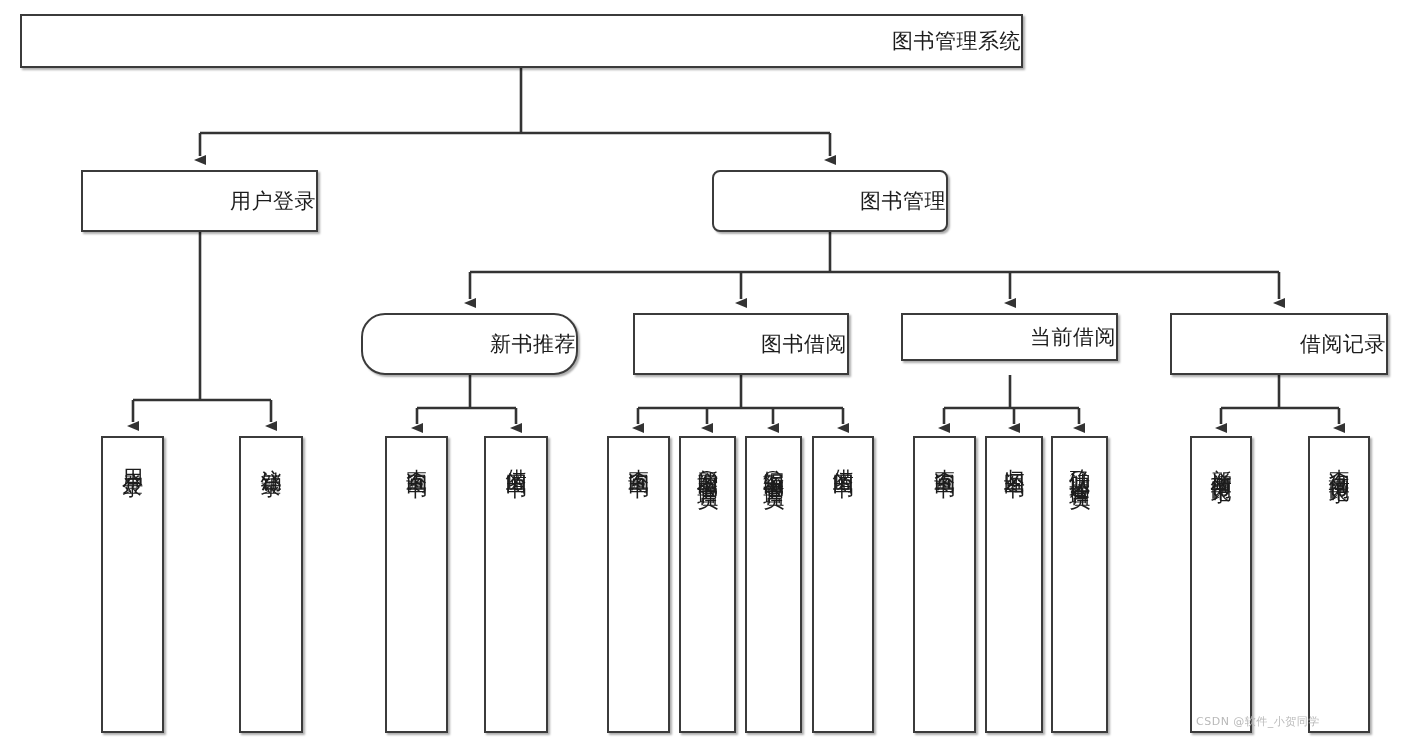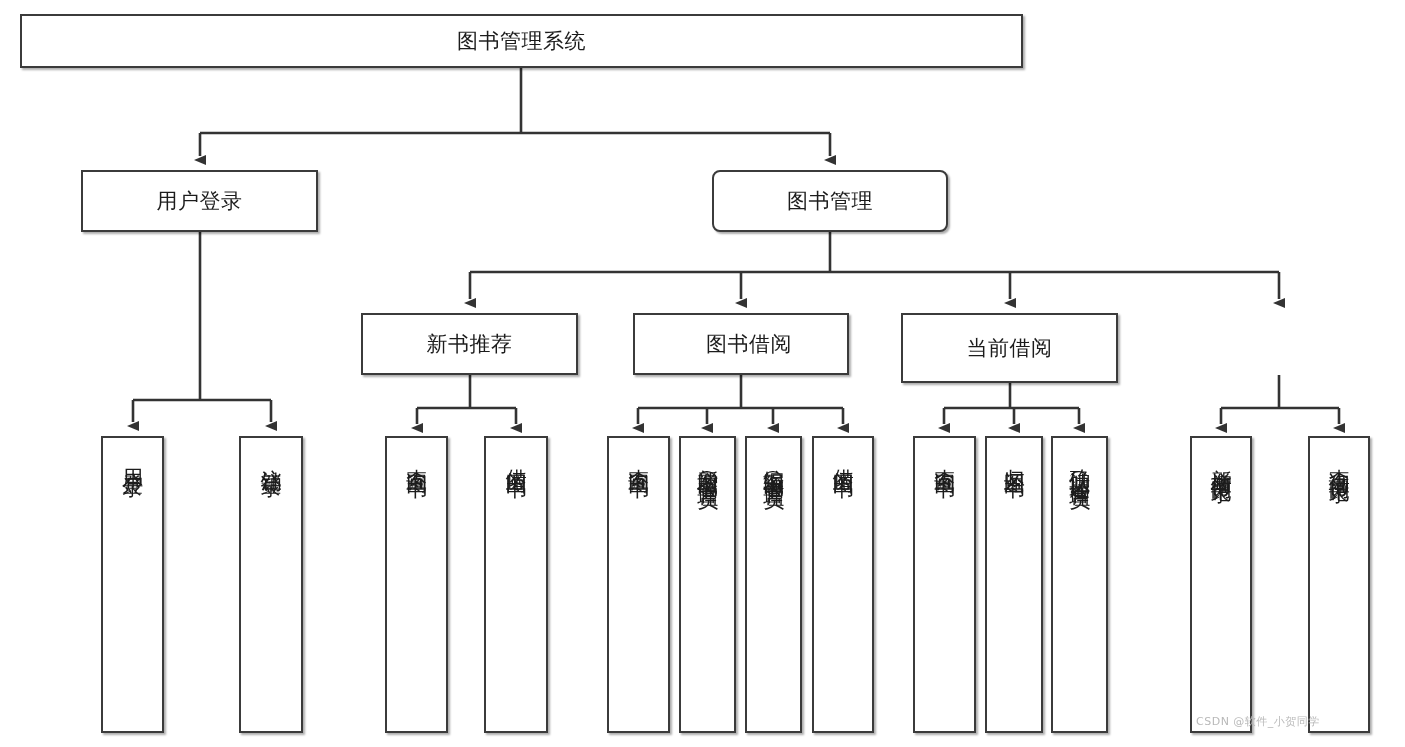--- a/index.html
+++ b/index.html
@@ -28,21 +28,21 @@
     pointer-events: none;
   }
   .node {
     position: absolute;
     box-sizing: border-box;
     background: #ffffff;
     border: 2px solid #3b3b3b;
     box-shadow: 2px 2px 2px rgba(0,0,0,0.32);
     display: flex;
     align-items: center;
-    justify-content: center;
+    justify-content: flex-end;
     z-index: 3;
   }
   .node-label {
     font-size: 21px;
     line-height: 1.28;
     letter-spacing: 0.5px;
     color: #1c1c1c;
     text-align: center;
     white-space: nowrap;
   }
@@ -130,28 +130,31 @@
     <span class="node-label">图书管理系统</span>
   </div>
 
   <div class="node" id="node-l2-0" style="left: 81px; top: 170px; width: 237px; height: 62px;">
     <span class="node-label">用户登录</span>
   </div>
   <div class="node" id="node-l2-1" style="left: 712px; top: 170px; width: 236px; height: 62px; border-radius: 8px;">
     <span class="node-label">图书管理</span>
   </div>
 
-  <div class="node" id="node-l3-0" style="left: 361px; top: 313px; width: 217px; height: 62px;">
+  <div class="node" id="node-l3-0" style="left: 361px; top: 313px; width: 217px; height: 62px; border-radius: 24px;">
     <span class="node-label">新书推荐</span>
   </div>
   <div class="node" id="node-l3-1" style="left: 633px; top: 313px; width: 216px; height: 62px; padding-left: 16px;">
     <span class="node-label">图书借阅</span>
   </div>
-  <div class="node" id="node-l3-2" style="left: 901px; top: 313px; width: 217px; height: 70px;">
+  <div class="node" id="node-l3-2" style="left: 901px; top: 313px; width: 217px; height: 48px;">
     <span class="node-label">当前借阅</span>
+  </div>
+  <div class="node" id="node-l3-3" style="left: 1170px; top: 313px; width: 218px; height: 62px;">
+    <span class="node-label">借阅记录</span>
   </div>
 
   <div class="node vertical" id="node-leaf-0" style="left: 101px; top: 436px; width: 63px; height: 297px;">
     <span class="node-label">用户登录</span>
   </div>
   <div class="node vertical" id="node-leaf-1" style="left: 239px; top: 436px; width: 64px; height: 297px;">
     <span class="node-label">注销登录</span>
   </div>
   <div class="node vertical" id="node-leaf-2" style="left: 385px; top: 436px; width: 63px; height: 297px;">
     <span class="node-label">查询图书</span>

